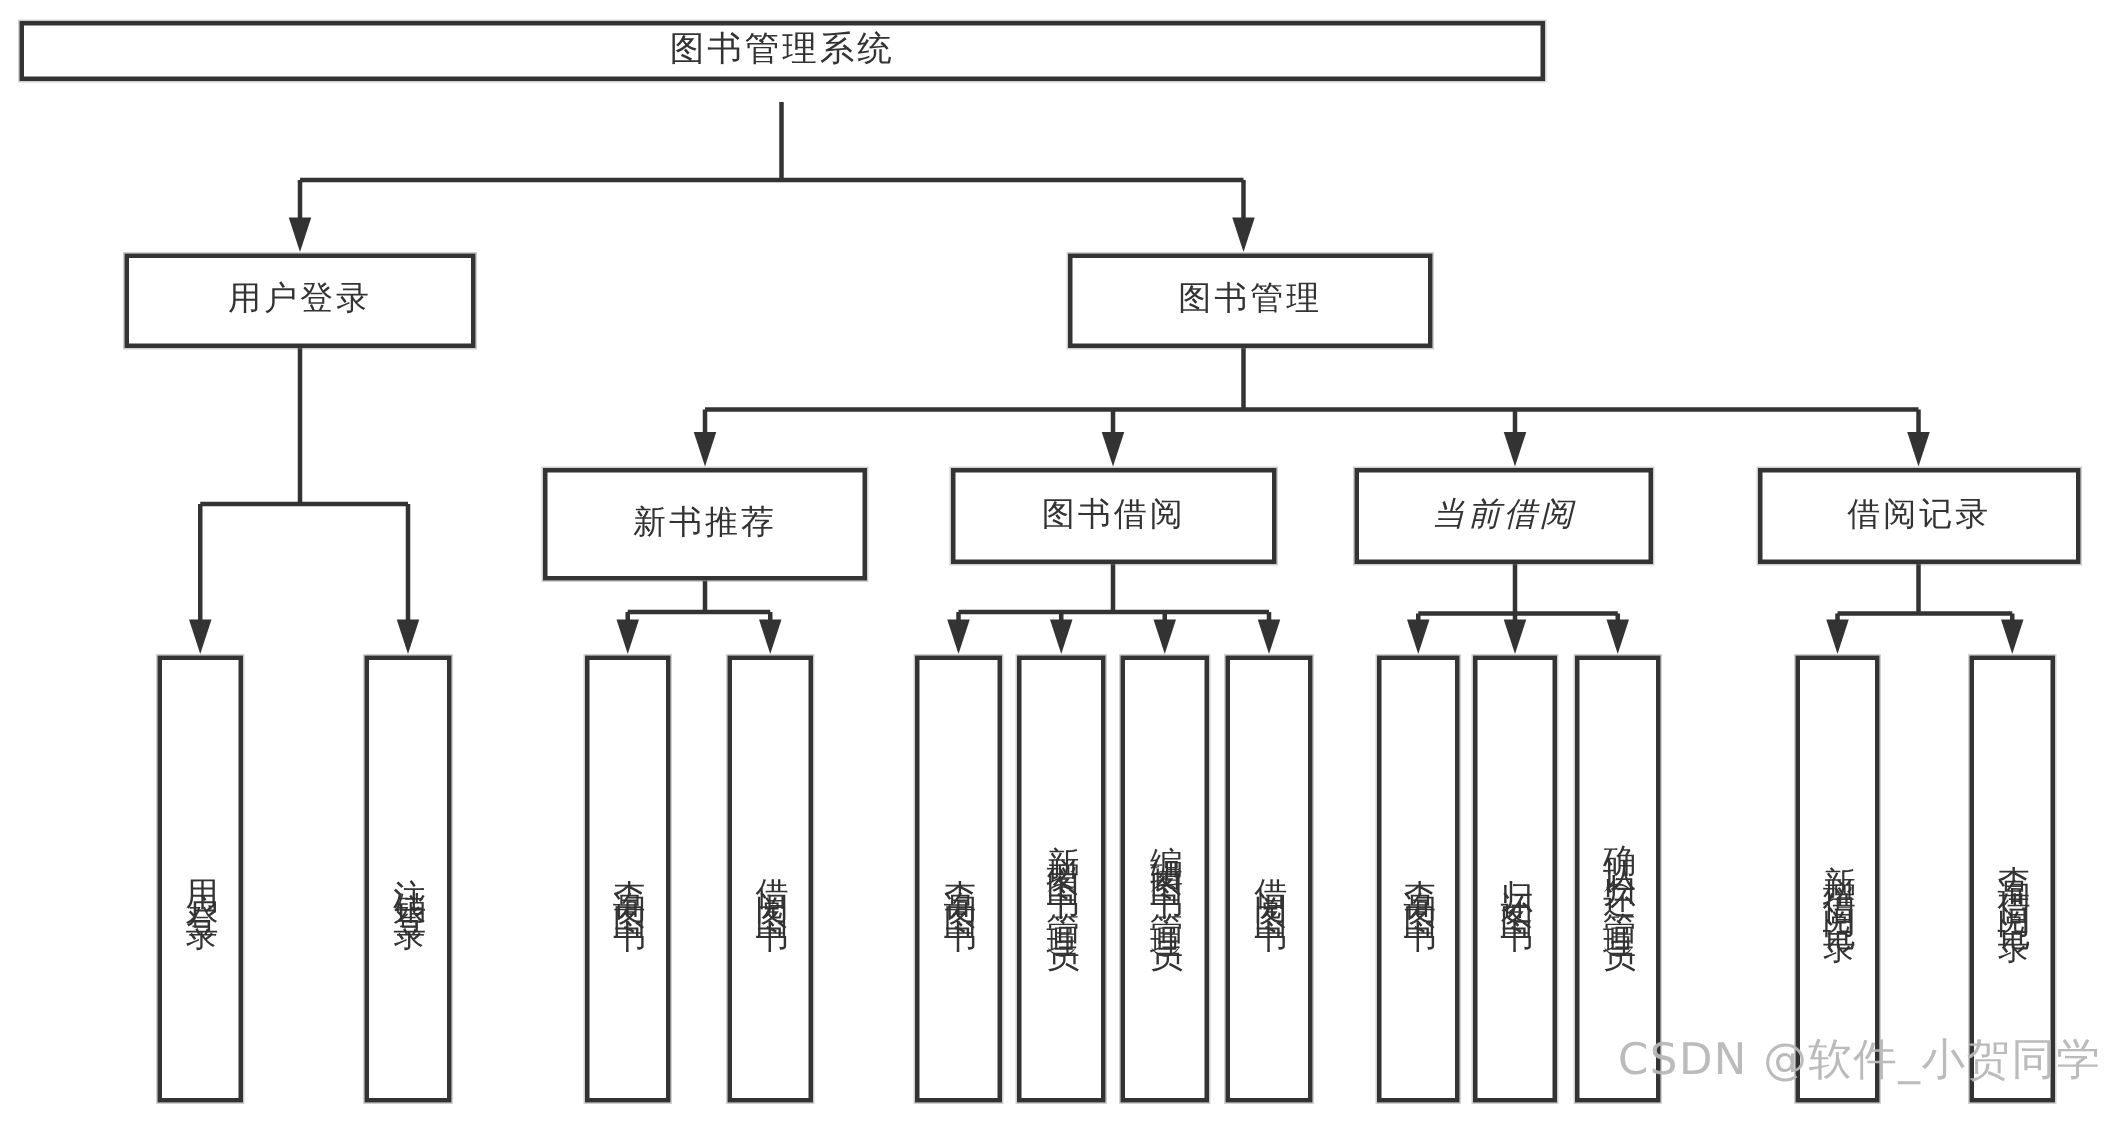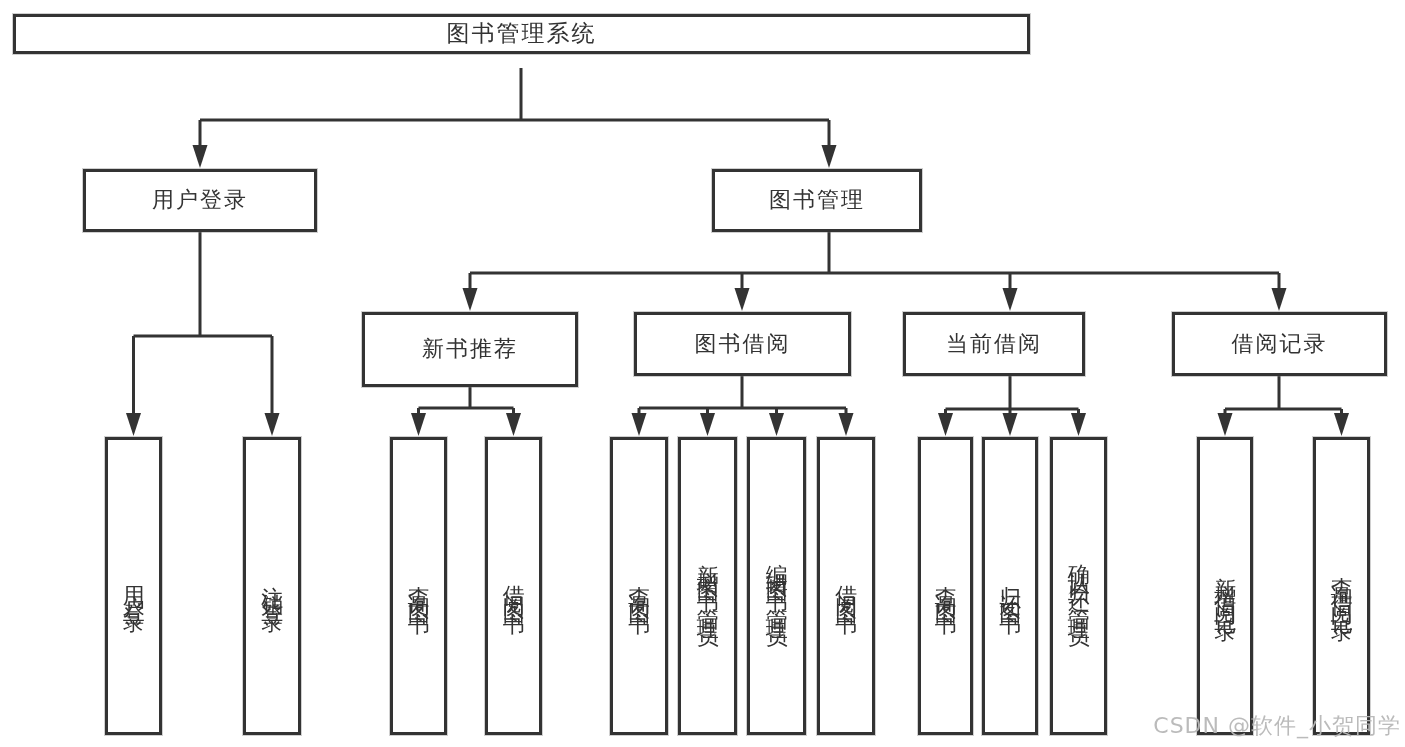--- a/index.html
+++ b/index.html
@@ -14,22 +14,22 @@
     border:3px solid #333333;display:flex;align-items:center;justify-content:center;
     font-size:22px;letter-spacing:2px;z-index:2;line-height:1.2;
     box-shadow:0 0 0 1px rgba(120,120,120,0.35);
   }
   .root{font-size:23px;}
   .leaf{
     writing-mode:vertical-rl;text-orientation:mixed;
     font-size:22px;letter-spacing:9px;
   }
   .watermark{
-    position:absolute;right:4px;bottom:6px;z-index:3;
-    font-size:22px;color:rgba(183,183,183,0.95);letter-spacing:1px;
+    position:absolute;right:4px;bottom:20px;z-index:3;
+    font-size:29px;color:rgba(183,183,183,0.95);letter-spacing:1px;
     white-space:nowrap;
   }
 </style>
 </head>
 <body>
 
 <svg id="connectors" width="1405" height="747">
   <g stroke="#333333" stroke-width="3" fill="none">
 
     <path d="M521 68 V120 M200 120 H829 M200 120 V152 M829 120 V152"></path>
@@ -65,25 +65,25 @@
     <polygon points="1002.5,413 1017.5,413 1010,436"></polygon>
     <polygon points="1071,413 1086,413 1078.5,436"></polygon>
     <polygon points="1217.5,413 1232.5,413 1225,436"></polygon>
     <polygon points="1334,413 1349,413 1341.5,436"></polygon>
   </g>
 </svg>
 
 <div class="node root" style="left:13px;top:14px;width:1017px;height:40px;">图书管理系统</div>
 
 <div class="node" style="left:83px;top:169px;width:234px;height:63px;">用户登录</div>
-<div class="node" style="left:712px;top:169px;width:210px;height:63px;">图书管理</div>
+<div class="node" style="left:712px;top:169px;width:243px;height:63px;">图书管理</div>
 
 <div class="node" style="left:362px;top:312px;width:216px;height:75px;">新书推荐</div>
 <div class="node" style="left:634px;top:312px;width:217px;height:64px;">图书借阅</div>
-<div class="node" style="left:903px;top:312px;width:182px;height:64px;">当前借阅</div>
+<div class="node" style="left:903px;top:312px;width:199px;height:64px;font-style:italic;">当前借阅</div>
 <div class="node" style="left:1172px;top:312px;width:215px;height:64px;">借阅记录</div>
 
 <div class="node leaf" style="left:105px;top:437px;width:57px;height:298px;">用户登录</div>
 <div class="node leaf" style="left:243px;top:437px;width:58px;height:298px;">注销登录</div>
 
 <div class="node leaf" style="left:390px;top:437px;width:57px;height:298px;">查询图书</div>
 <div class="node leaf" style="left:485px;top:437px;width:57px;height:298px;">借阅图书</div>
 
 <div class="node leaf" style="left:610px;top:437px;width:58px;height:298px;">查询图书</div>
 <div class="node leaf" style="left:678px;top:437px;width:59px;height:298px;">新增图书（管理员）</div>

